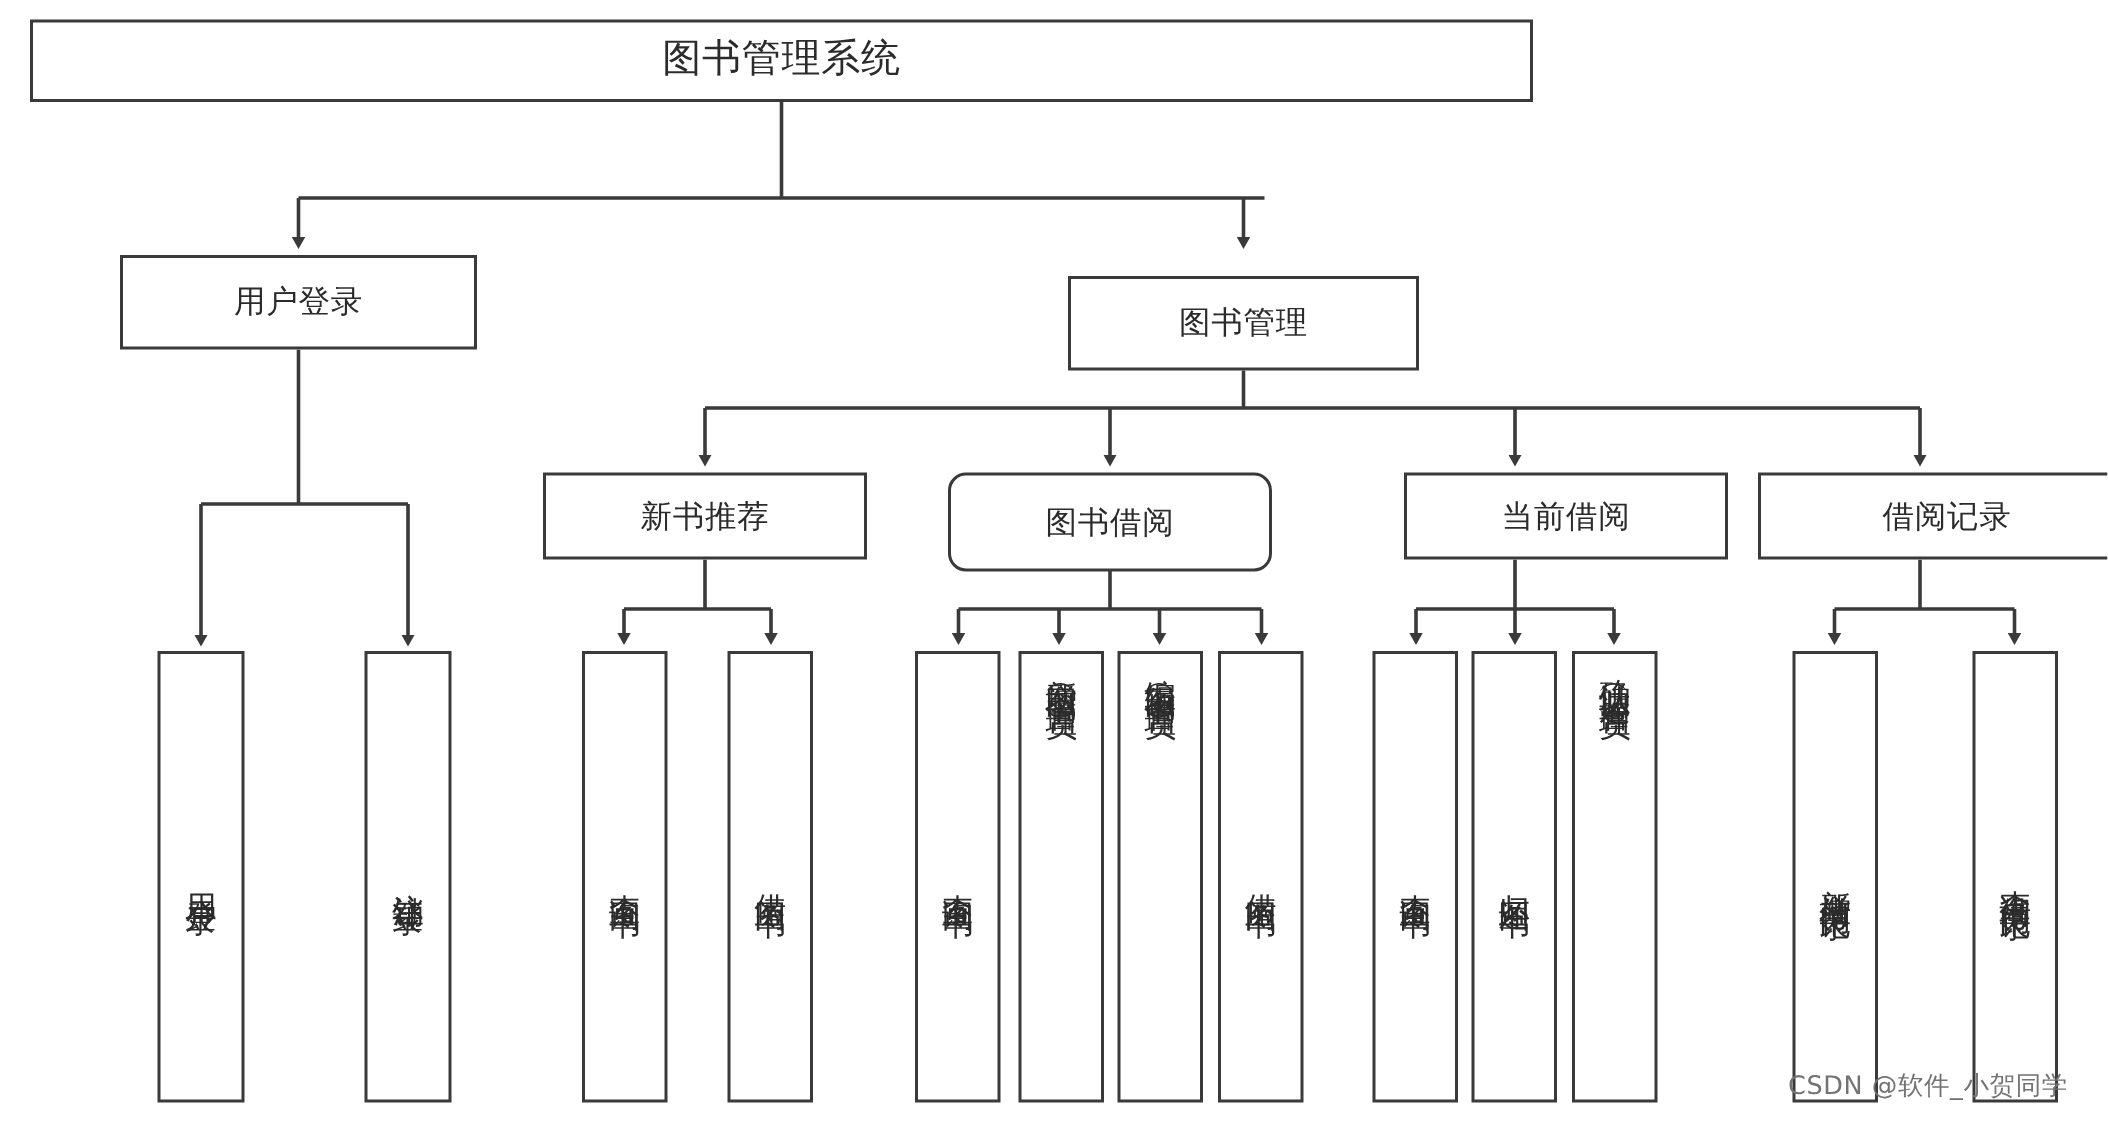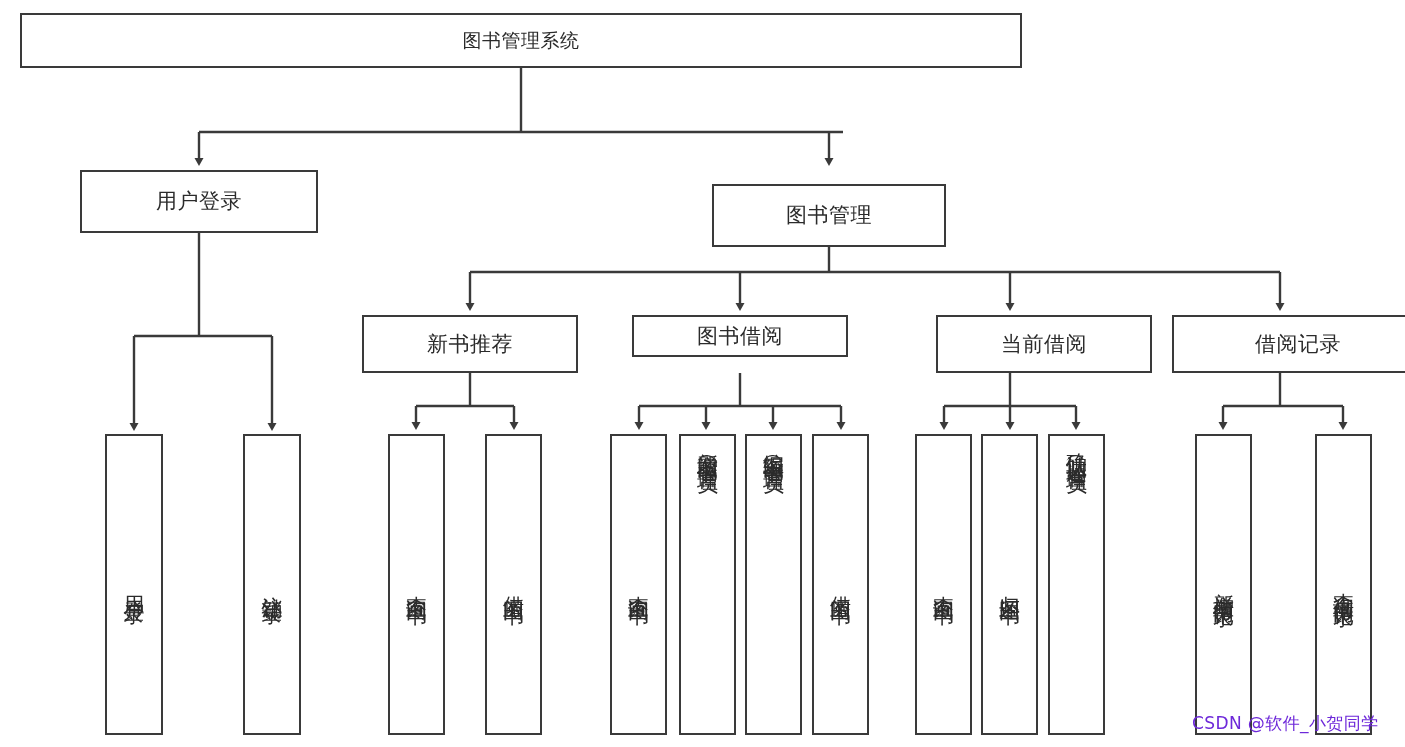--- a/index.html
+++ b/index.html
@@ -39,21 +39,22 @@
     display: block;
     text-align: center;
     line-height: 1.18;
     letter-spacing: 0.5px;
   }
   
   .node.horiz .label {
     font-size: 21px;
   }
   .node.title .label {
-    font-size: 19px;
+    font-size: 26px;
+    font-family: Liberation Mono, monospace;
   }
   
   .node.vert {
     align-items: flex-start;
     justify-content: center;
     padding-top: 0;
   }
   .node.vert .label {
     writing-mode: vertical-rl;
     text-orientation: upright;
@@ -63,21 +64,21 @@
     white-space: nowrap;
   }
   .node.vert.mid {
     align-items: center;
   }
   .watermark {
     position: absolute;
     left: 1192px;
     top: 712px;
     font-size: 17px;
-    color: #6d28d9;
+    color: #737373;
     white-space: nowrap;
     letter-spacing: 0.4px;
   }
 </style>
 </head>
 <body>
 
 <div id="canvas">
 
   <svg id="wires" viewBox="0 0 1405 747" xmlns="http://www.w3.org/2000/svg">
@@ -137,21 +138,21 @@
   <div class="node horiz" style="left:80px; top:170px; width:238px; height:63px;">
     <span class="label">用户登录</span>
   </div>
   <div class="node horiz" style="left:712px; top:184px; width:234px; height:63px;">
     <span class="label">图书管理</span>
   </div>
 
   <div class="node horiz" style="left:362px; top:315px; width:216px; height:58px;">
     <span class="label">新书推荐</span>
   </div>
-  <div class="node horiz" style="left:632px; top:315px; width:216px; height:42px;">
+  <div class="node horiz" style="left:632px; top:315px; width:216px; height:66px;border-radius:12px;">
     <span class="label">图书借阅</span>
   </div>
   <div class="node horiz" style="left:902px; top:315px; width:216px; height:58px;margin-left:34px;">
     <span class="label">当前借阅</span>
   </div>
   <div class="node horiz" style="left:1172px; top:315px; width:252px; height:58px;">
     <span class="label">借阅记录</span>
   </div>
 
   <div class="node vert mid" style="left:105px; top:434px; width:58px; height:301px;">

